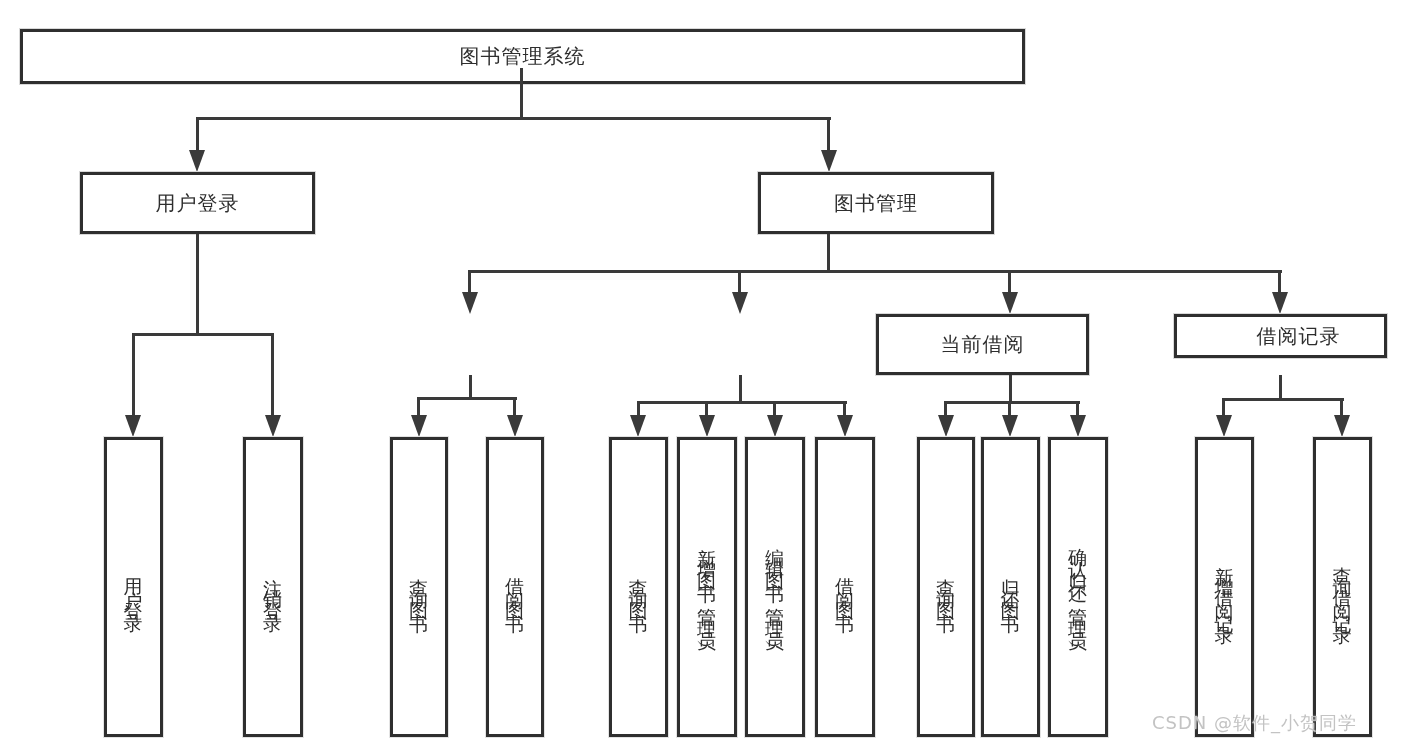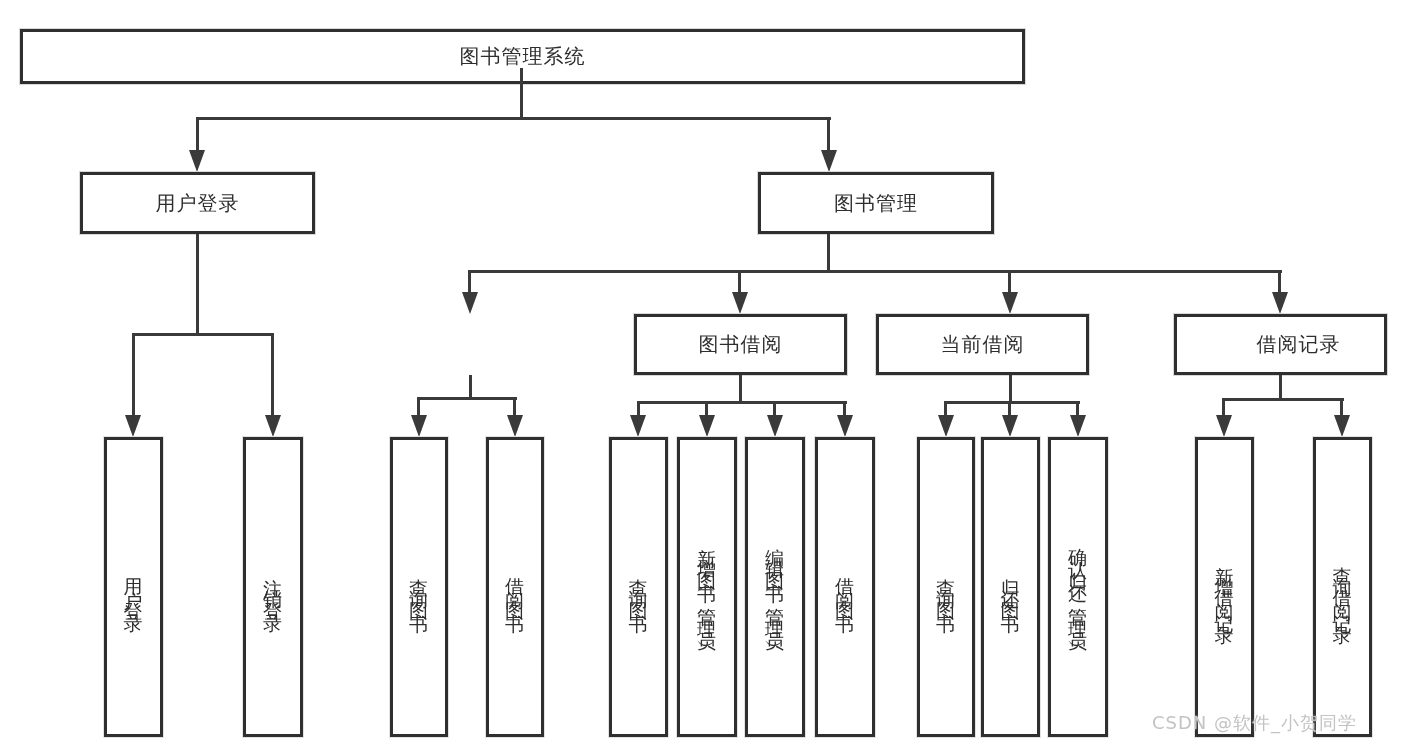--- a/index.html
+++ b/index.html
@@ -94,27 +94,24 @@
   <div class="hline" style="left:468px; top:270px; width:814px;"></div>
   <div class="vline" style="left:468px; top:270px; height:26px;"></div>
   <div class="arrowhead" style="left:462px; top:292px;"></div>
   <div class="vline" style="left:738px; top:270px; height:26px;"></div>
   <div class="arrowhead" style="left:732px; top:292px;"></div>
   <div class="vline" style="left:1008px; top:270px; height:26px;"></div>
   <div class="arrowhead" style="left:1002px; top:292px;"></div>
   <div class="vline" style="left:1278px; top:270px; height:26px;"></div>
   <div class="arrowhead" style="left:1272px; top:292px;"></div>
 
-  <div class="node" style="left:634px; top:314px; width:213px; height:61px;">
-    <span>图书借阅</span>
-  </div>
   <div class="node" style="left:876px; top:314px; width:213px; height:61px;">
     <span>当前借阅</span>
   </div>
-  <div class="node" style="left:1174px; top:314px; width:213px; height:61px;padding-left:36px;">
+  <div class="node" style="left:1174px; top:314px; width:213px; height:44px;padding-left:36px;">
     <span>借阅记录</span>
   </div>
 
   <div class="vline" style="left:469px; top:375px; height:25px;"></div>
   <div class="hline" style="left:417px; top:397px; width:100px;"></div>
   <div class="vline" style="left:417px; top:397px; height:21px;"></div>
   <div class="arrowhead" style="left:411px; top:415px;"></div>
   <div class="vline" style="left:513px; top:397px; height:21px;"></div>
   <div class="arrowhead" style="left:507px; top:415px;"></div>
 

